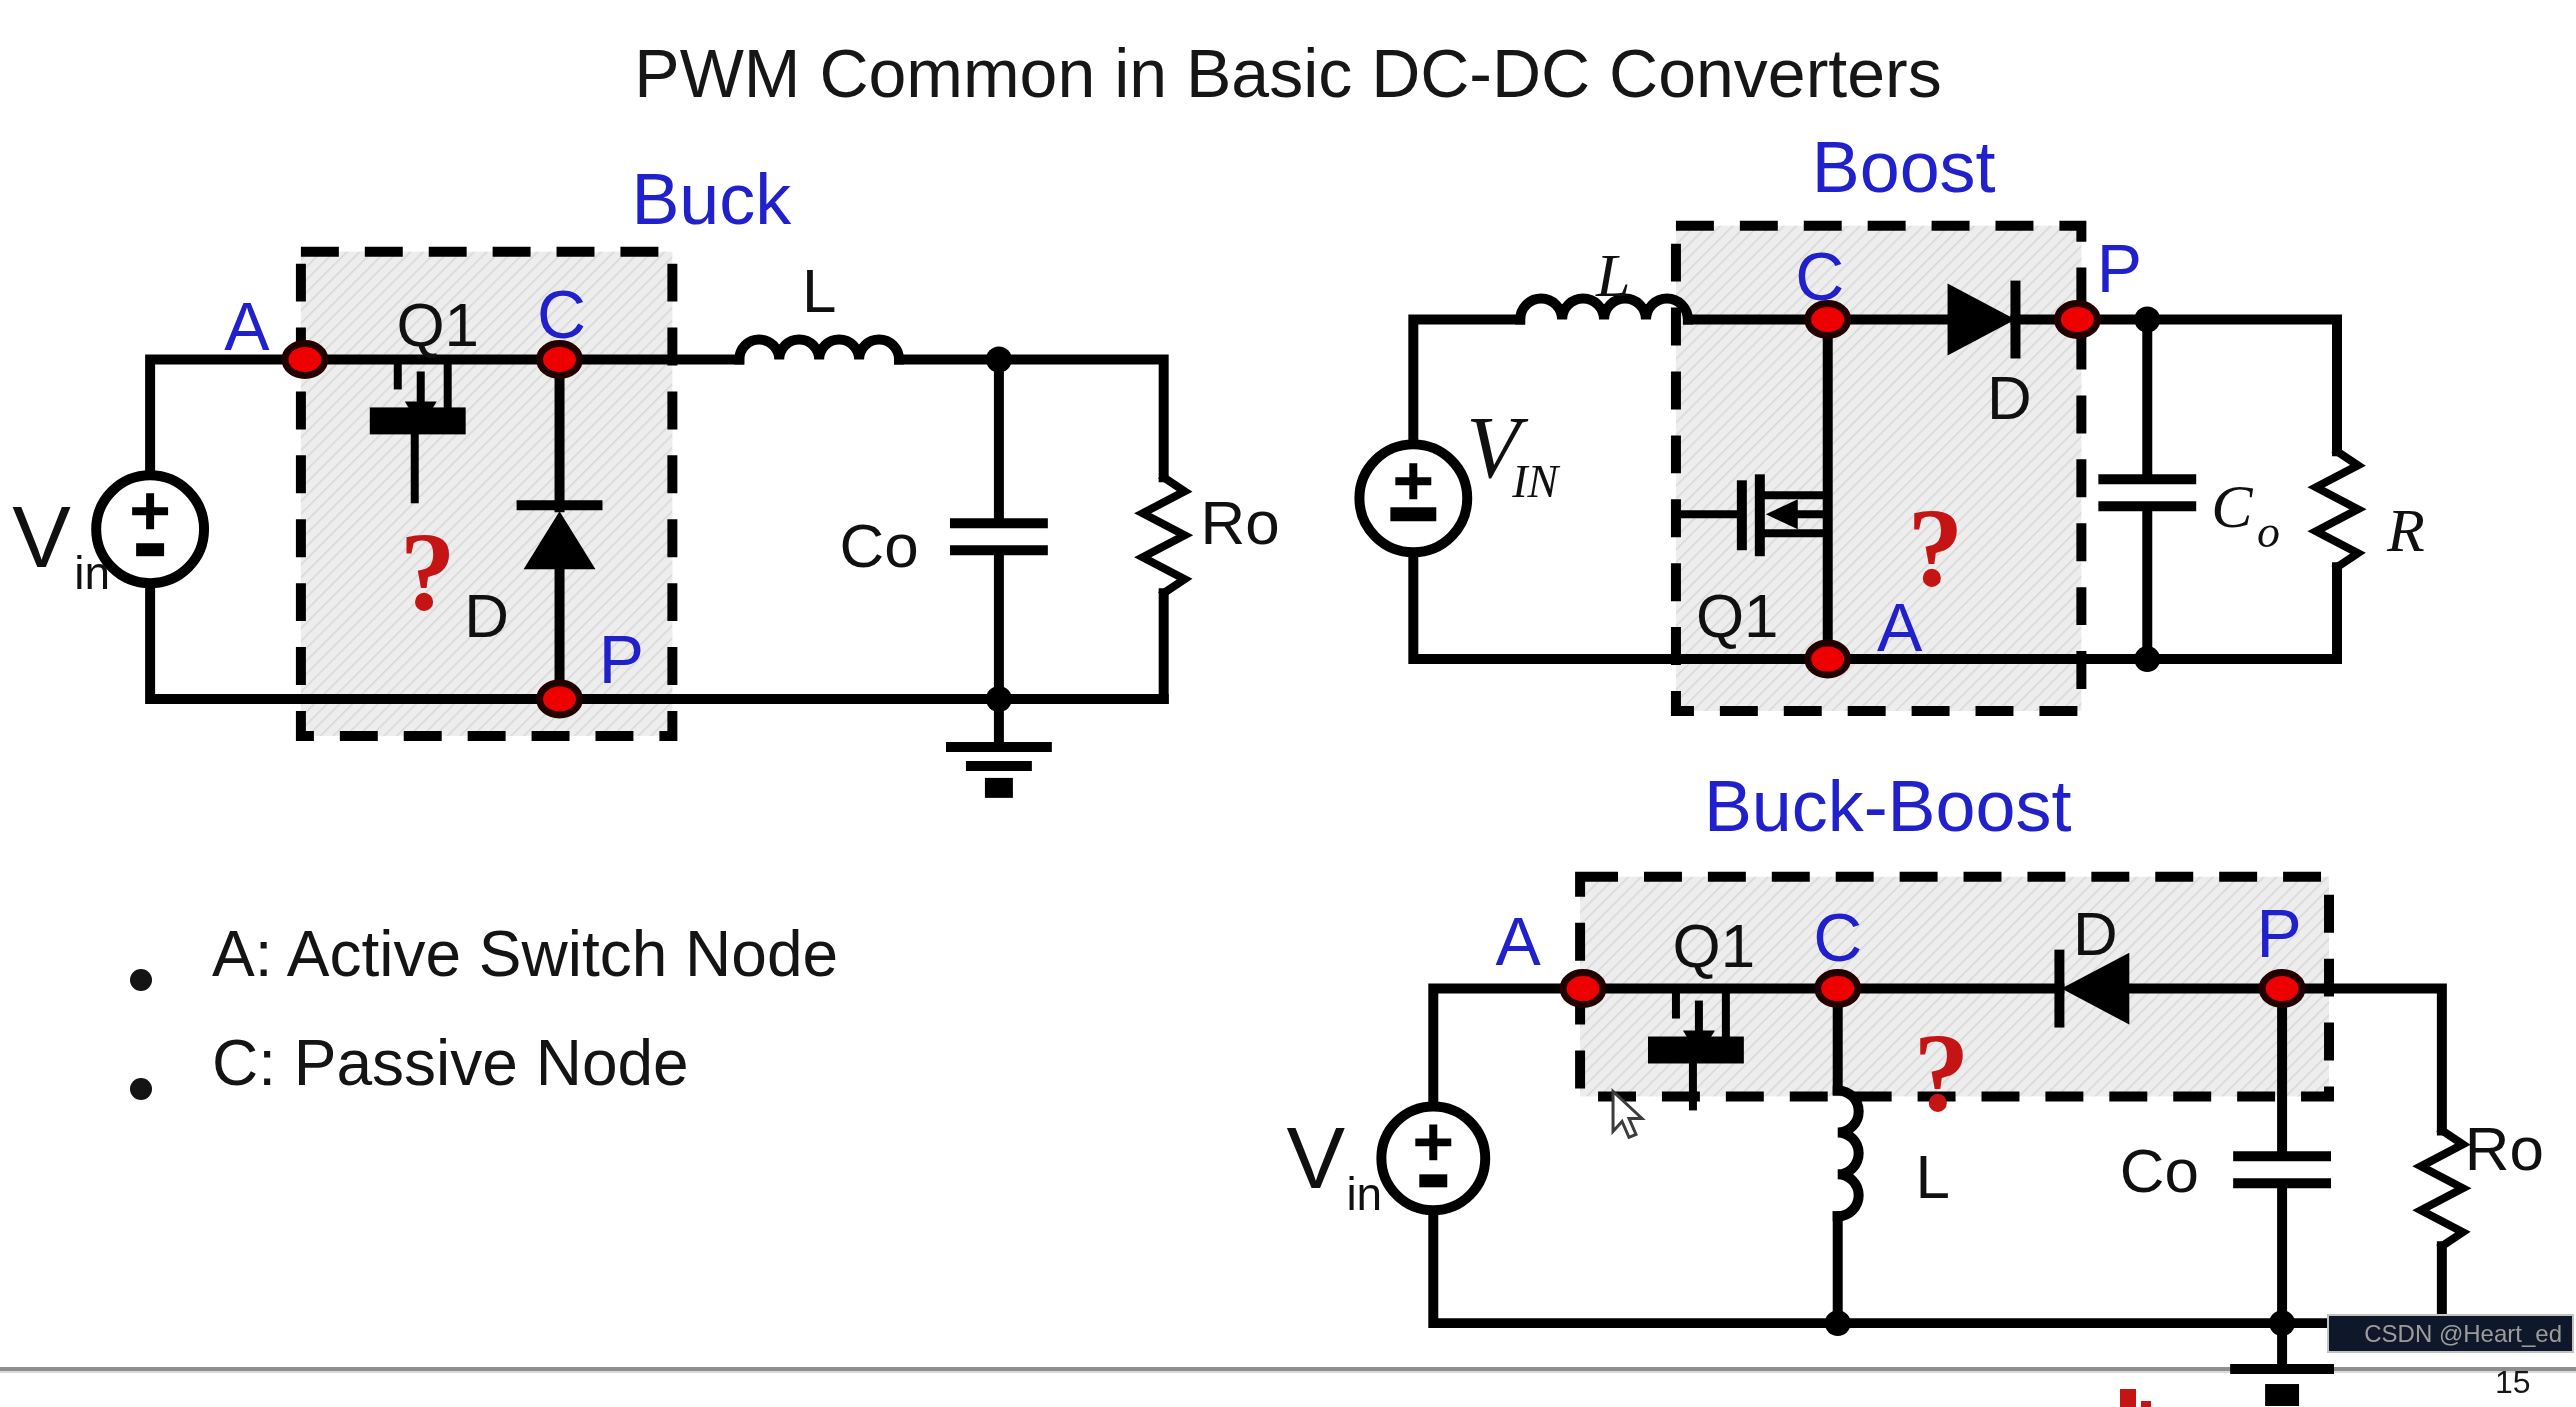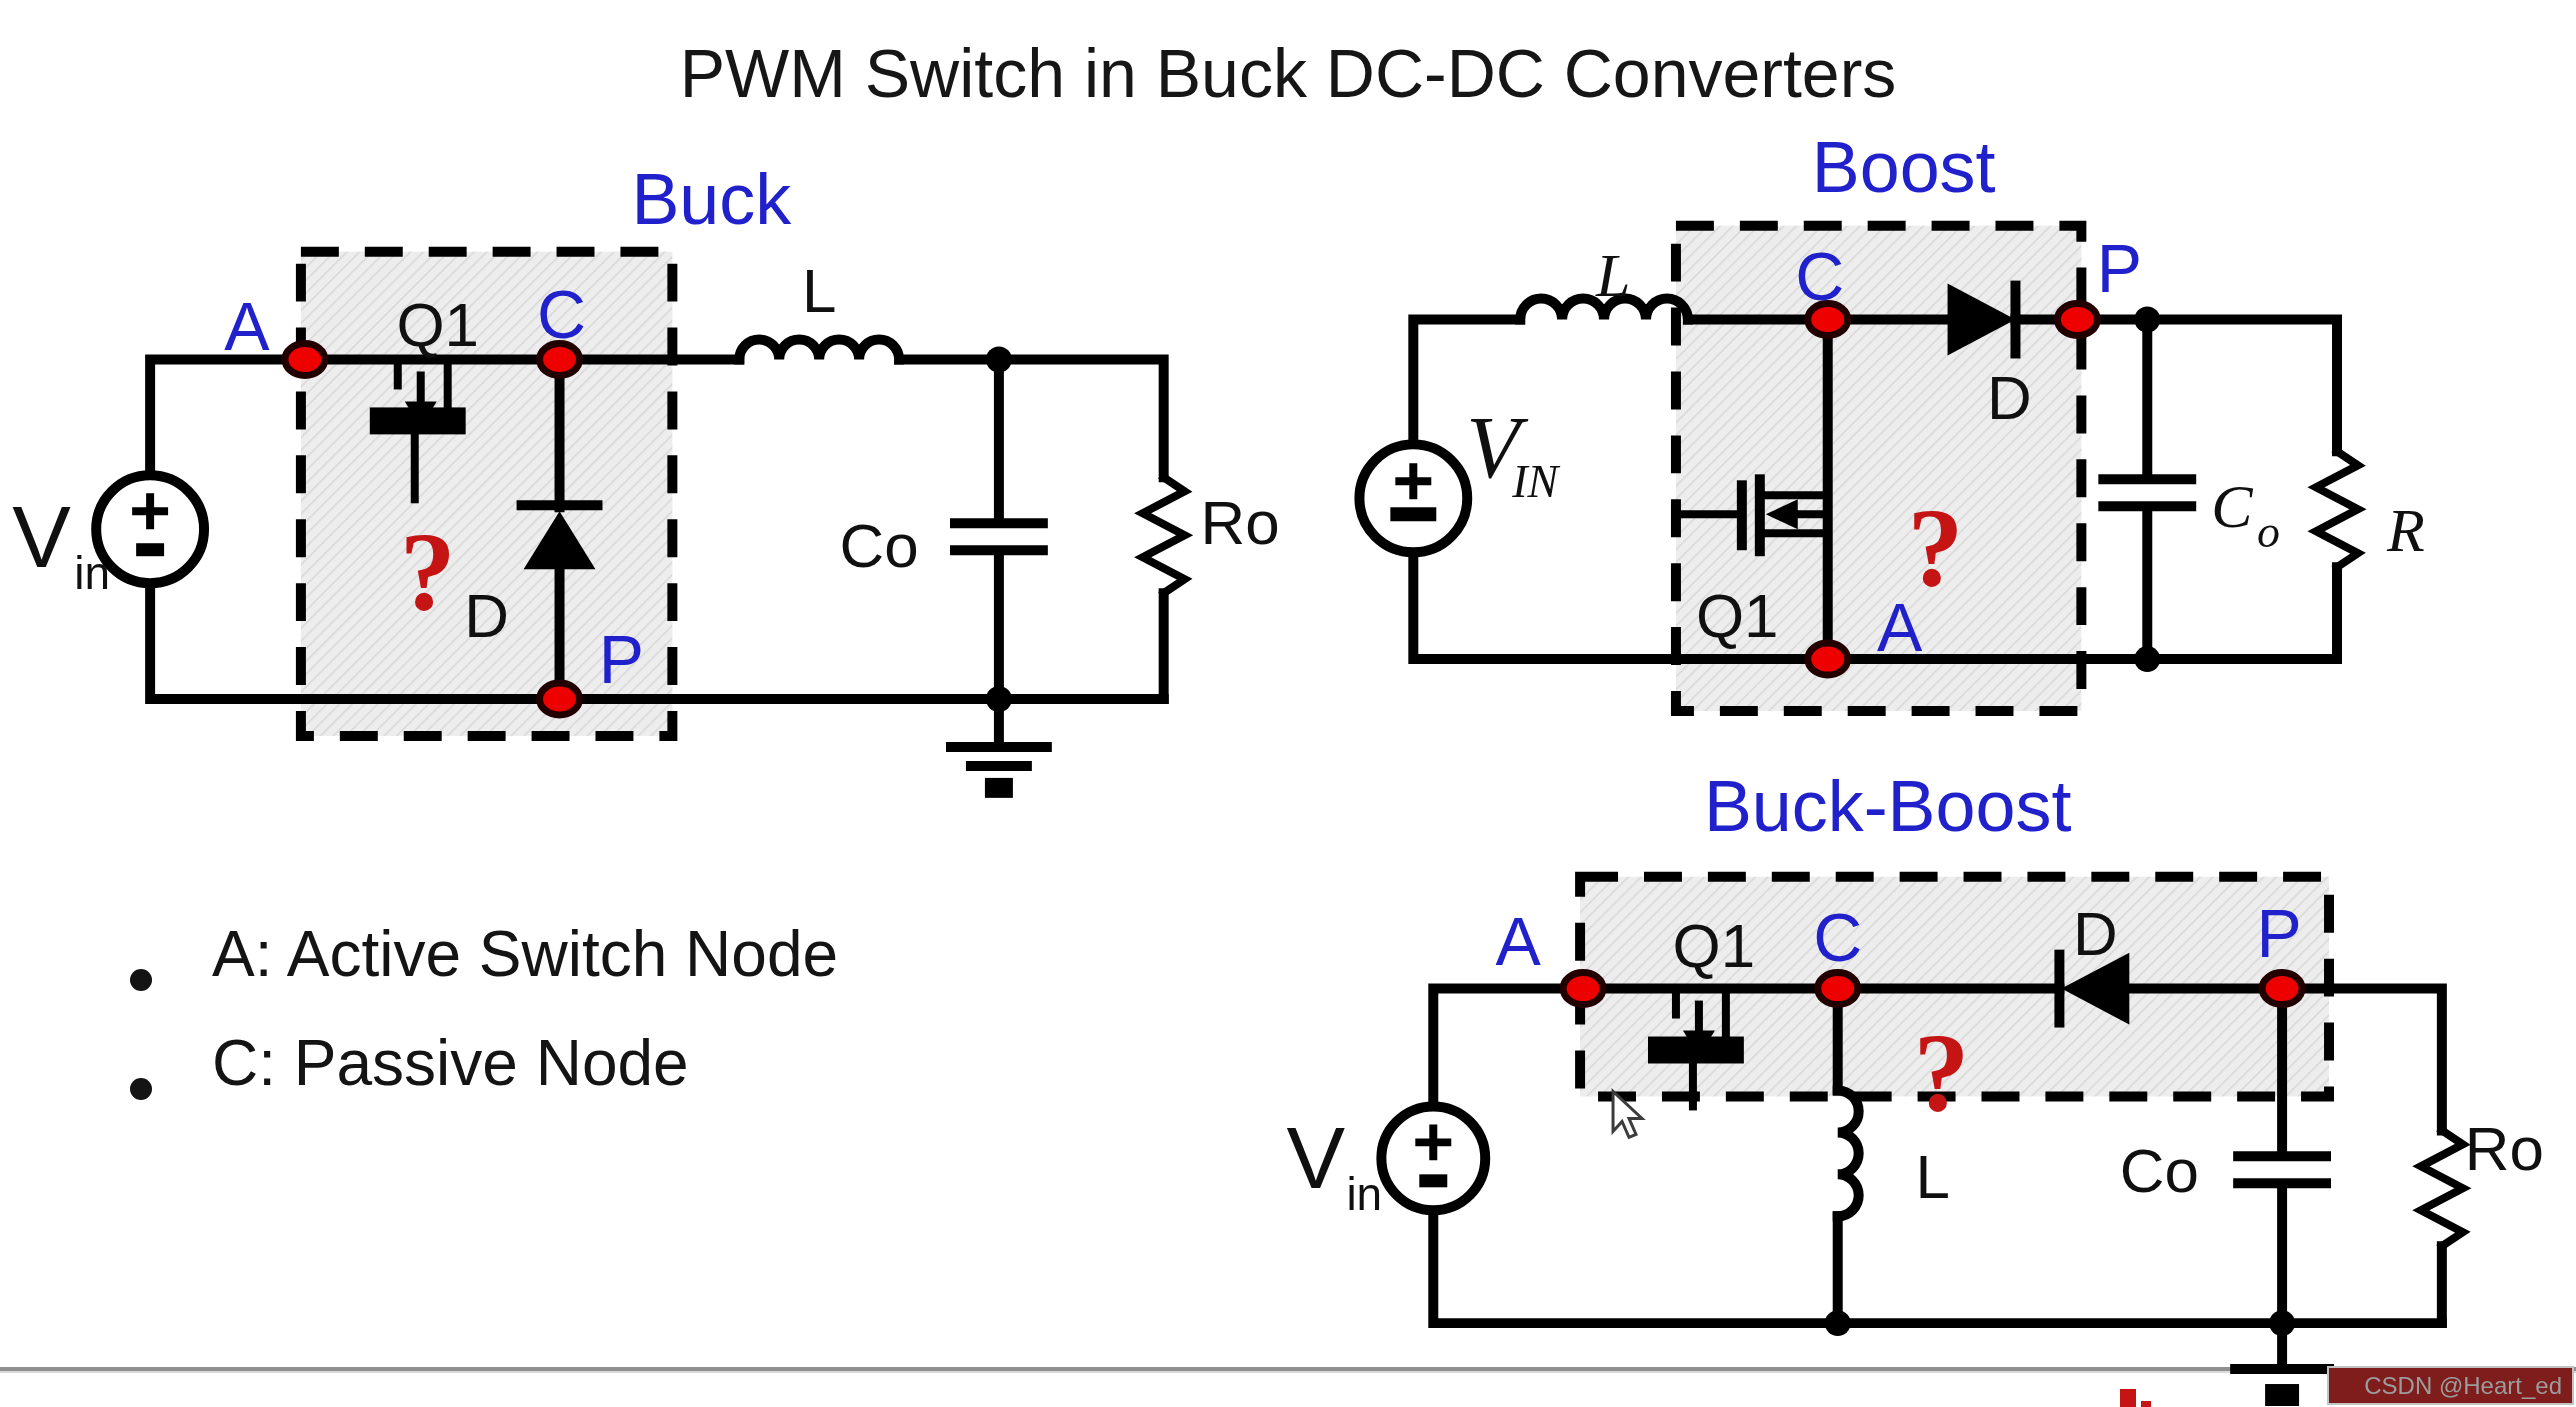--- a/index.html
+++ b/index.html
@@ -8,22 +8,22 @@
   .slide-title{position:absolute;left:0;top:34px;width:100%;text-align:center;
        font-size:68px;letter-spacing:0px;color:#161616;}
   .legend{position:absolute;left:130px;top:927px;}
   .legend-item{display:flex;align-items:flex-end;height:64px;margin-bottom:45px;
        font-size:64px;color:#141414;}
   .bullet{width:22px;height:22px;border-radius:50%;background:#141414;
        margin-right:60px;flex:0 0 auto;}
   .rule{position:absolute;left:0;top:1367px;width:2576px;height:4px;background:#8f8f8f;}
   .rule2{position:absolute;left:0;top:1371px;width:2576px;height:2px;background:#d9d9d9;}
   .page-num{position:absolute;left:2495px;top:1328px;font-size:32px;color:#161616;margin-top:36px;}
-  .watermark-box{position:absolute;left:2327px;top:1366px;width:247px;height:39px;
-       background:#7f1d1d;border:2px solid #c2c2c2;box-sizing:border-box;
+  .watermark-box{position:absolute;left:2327px;top:1314px;width:247px;height:39px;
+       background:#0f172a;border:2px solid #c2c2c2;box-sizing:border-box;
        display:flex;align-items:center;justify-content:flex-end;padding-right:10px;text-align:right;}
   .watermark-text{font-size:24px;color:#9c9c9c;}
   .red-mark-a{position:absolute;left:2120px;top:1389px;width:16px;height:18px;background:#c41414;}
   .red-mark-b{position:absolute;left:2141px;top:1401px;width:10px;height:6px;background:#c41414;}
   svg{position:absolute;left:0;top:0;}
   .wire{stroke:#000;stroke-width:10;fill:none;stroke-linecap:square;}
   .thin{stroke-width:8;}
   .dashbox{fill:url(#hatch);stroke:#000;stroke-width:10;stroke-dasharray:38 26;}
   .node{fill:#ee0000;stroke:#230000;stroke-width:7;}
   .junction{fill:#000;stroke:none;}
@@ -37,21 +37,21 @@
   .t-sub{fill:#101010;font-size:46px;}
   .t-q{fill:#c41414;font-size:112px;font-weight:bold;font-family:"Liberation Serif",serif;}
   .t-it{font-style:italic;font-family:"Liberation Serif",serif;}
 </style>
 </head>
 <body>
 
 <div class="rule"></div>
 <div class="rule2"></div>
 
-<div class="slide-title">PWM Switch in Buck DC-DC Converters</div>
+<div class="slide-title">PWM Common in Basic DC-DC Converters</div>
 
 <svg width="2576" height="1407" viewBox="0 0 2579 1409">
   <defs>
     <pattern id="hatch" width="9" height="9" patternTransform="rotate(45)" patternUnits="userSpaceOnUse">
       <rect width="9" height="9" fill="#ededed"></rect>
       <line x1="0" y1="0" x2="0" y2="9" stroke="#d7d7d7" stroke-width="3"></line>
     </pattern>
   </defs>
 
   <g>

